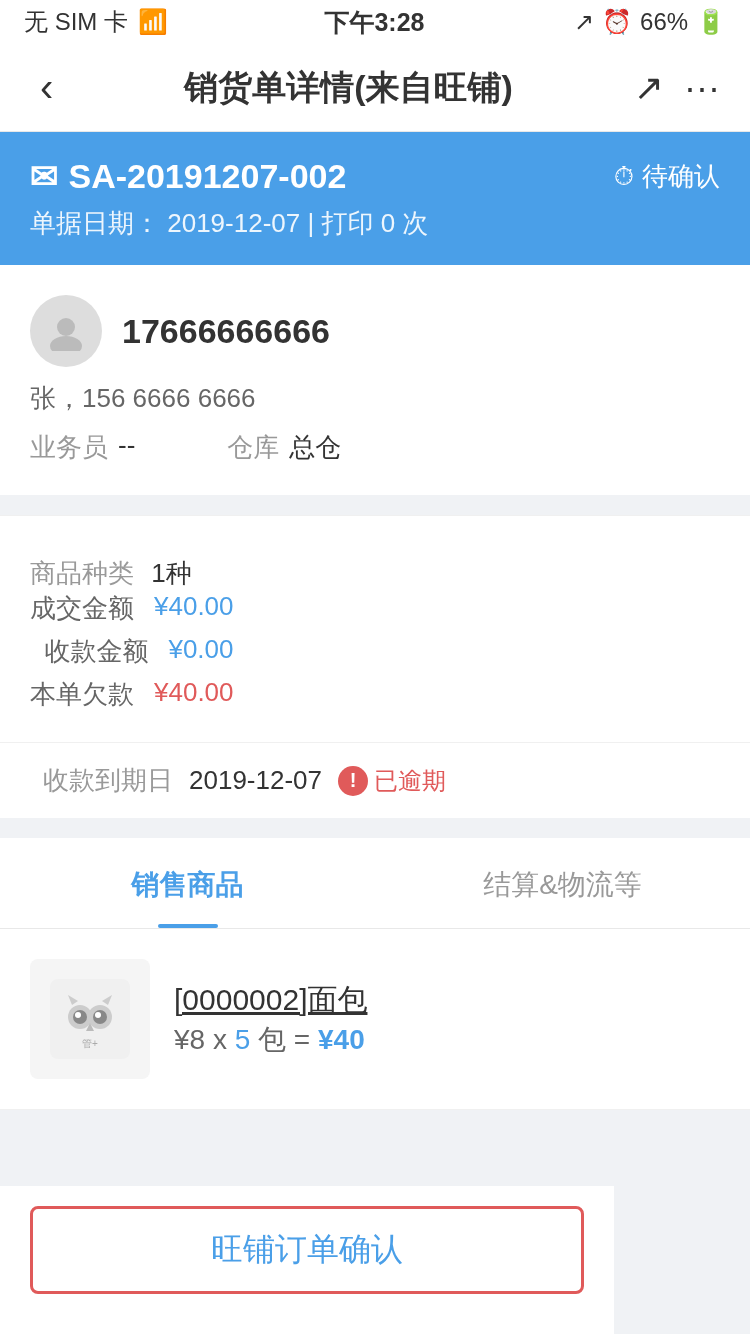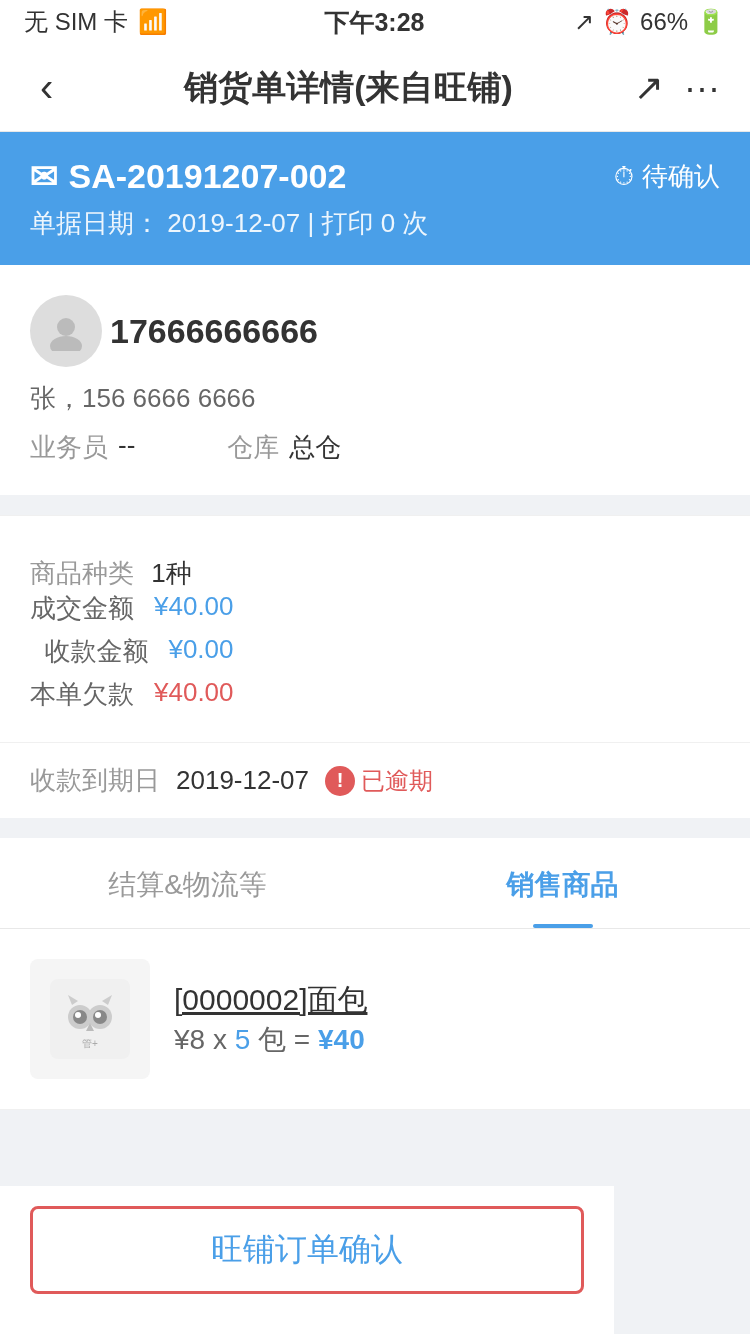--- a/index.html
+++ b/index.html
@@ -94,21 +94,21 @@
 
     
     .customer-section {
       background: #fff;
       padding: 30px;
       margin-top: 0;
     }
     .customer-row {
       display: flex;
       align-items: center;
-      gap: 8px;
+      gap: 20px;
       margin-bottom: 14px;
     }
     .customer-avatar {
       width: 72px;
       height: 72px;
       background: #ddd;
       border-radius: 50%;
       display: flex;
       align-items: center;
       justify-content: center;
@@ -164,21 +164,21 @@
       gap: 20px;
       font-size: 26px;
     }
     .amount-line-label { color: #666; }
     .amount-blue { color: #4a9fe8; font-weight: 500; }
     .amount-red { color: #e05a5a; font-weight: 500; }
 
     
     .due-section {
       background: #fff;
-      padding: 20px 30px;
+      padding: 20px 43px;
       border-top: 1px solid #f0f0f0;
       text-align: center;
     }
     .due-row {
       display: flex;
       align-items: center;
       gap: 16px;
       font-size: 26px;
       color: #666;
     }
@@ -406,25 +406,25 @@
       <div class="overdue-badge">
         <div class="overdue-icon">!</div>
         <span>已逾期</span>
       </div>
     </div>
   </div>
 </div>
 
 <div class="tabs-container">
   <div class="tabs-row">
+    <div class="tab-item active">
+      <span>销售商品</span>
+    </div>
     <div class="tab-item">
       <span>结算&amp;物流等</span>
-    </div>
-    <div class="tab-item active">
-      <span>销售商品</span>
     </div>
   </div>
 
   <div class="product-item">
     <div class="product-thumb">
 
       <svg viewBox="0 0 80 80" width="80" height="80">
         <rect width="80" height="80" fill="#f0f0f0" rx="8"></rect>
 
         <circle cx="30" cy="38" r="12" fill="#ccc"></circle>

